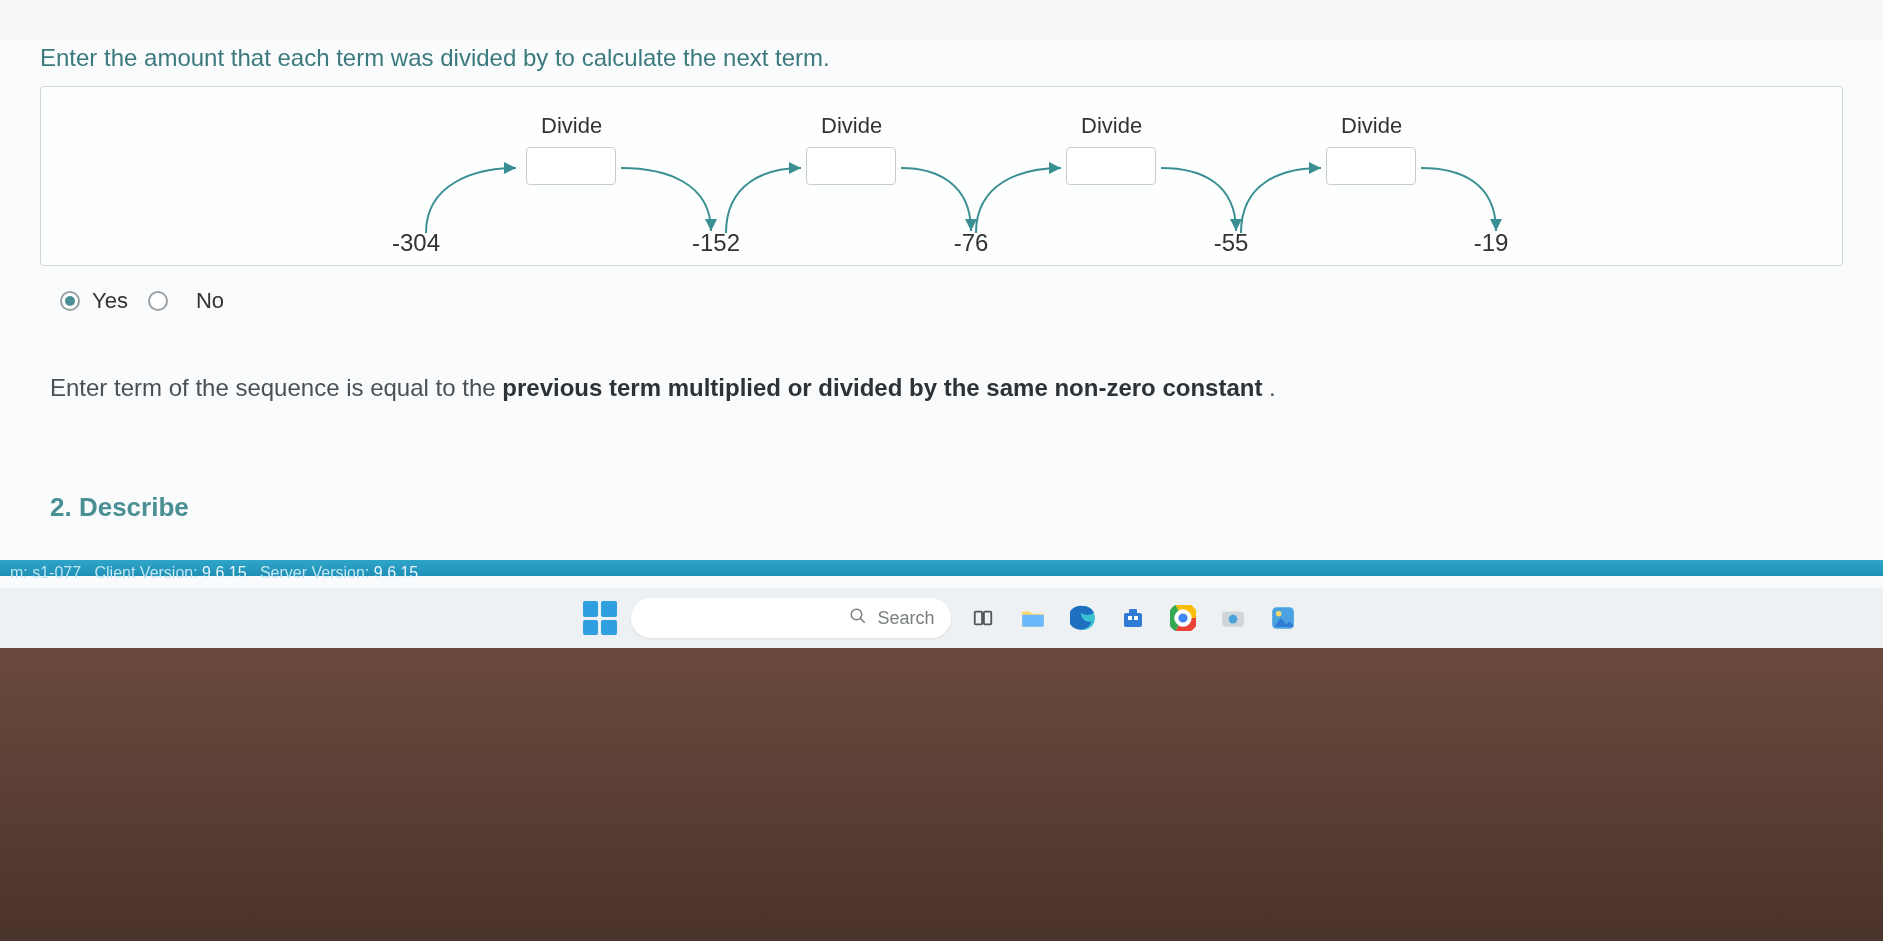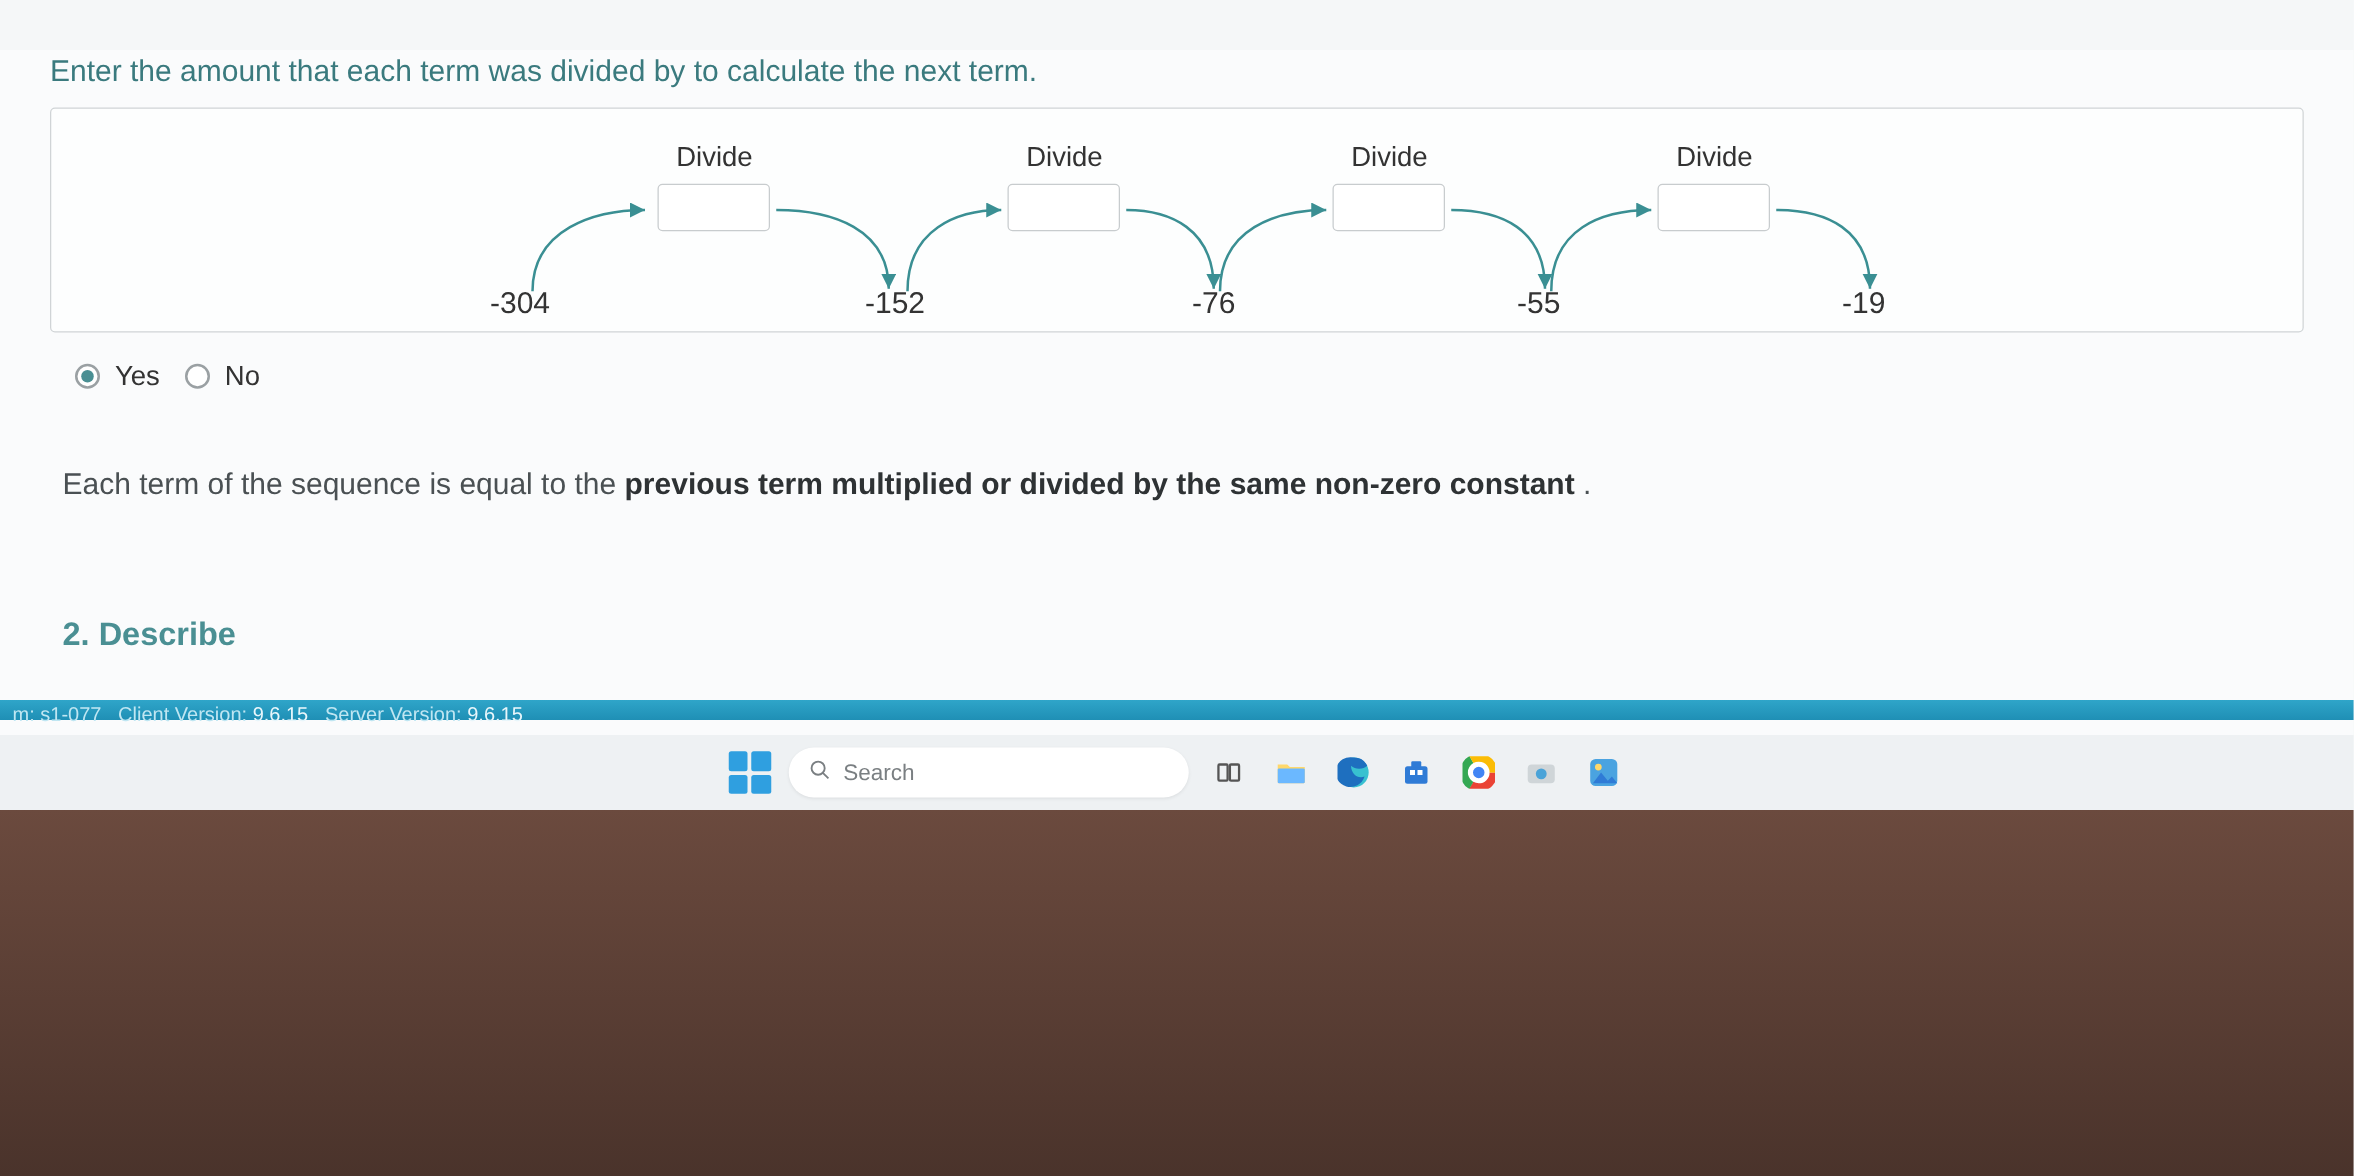--- a/index.html
+++ b/index.html
@@ -131,20 +131,21 @@
   .search-pill {
     width: 320px; height: 40px;
     background: #fff;
     border-radius: 20px;
     display: flex; align-items: center;
     padding: 0 16px;
     color: #7a7f82;
     font-size: 18px;
     gap: 10px;
     box-shadow: 0 1px 3px rgba(0,0,0,0.08);
+    justify-content: flex-end;
   }
   .tb-icon {
     width: 36px; height: 36px;
     border-radius: 6px;
     display: flex; align-items: center; justify-content: center;
     font-size: 20px;
   }
   .desk {
     position: absolute;
     left:0; top:648px; width:100%; height:293px;
@@ -210,28 +211,28 @@
         <path d="M5,5 C45,5 80,20 80,68" fill="none" stroke="#3a8f93" stroke-width="2" marker-end="url(#ah)"></path>
       </svg>
     </div>
   </div>
 
   <div class="question-row">
     <span style="display:inline-flex;align-items:center;gap:6px">
       <span class="radio selected"></span>
       <span class="radio-label">Yes</span>
     </span>
-    <span style="display:inline-flex;align-items:center;gap:6px">
+    <span style="display:inline-flex;align-items:center;gap:22px">
       <span class="radio"></span>
       <span class="radio-label">No</span>
     </span>
   </div>
 
   <div class="explain">
-    <span>Each term of the sequence is equal to the </span><span class="bold">previous term multiplied or divided by the same non-zero constant</span><span> .</span>
+    <span>Enter term of the sequence is equal to the </span><span class="bold">previous term multiplied or divided by the same non-zero constant</span><span> .</span>
   </div>
 
   <div class="section-head">2. Describe</div>
 </div>
 
 <div class="status-bar">
   <span class="dim">m: s1-077</span>&nbsp;&nbsp;
   <span class="dim">Client Version:</span>
   <span>9.6.15</span>&nbsp;&nbsp;
   <span class="dim">Server Version:</span>

